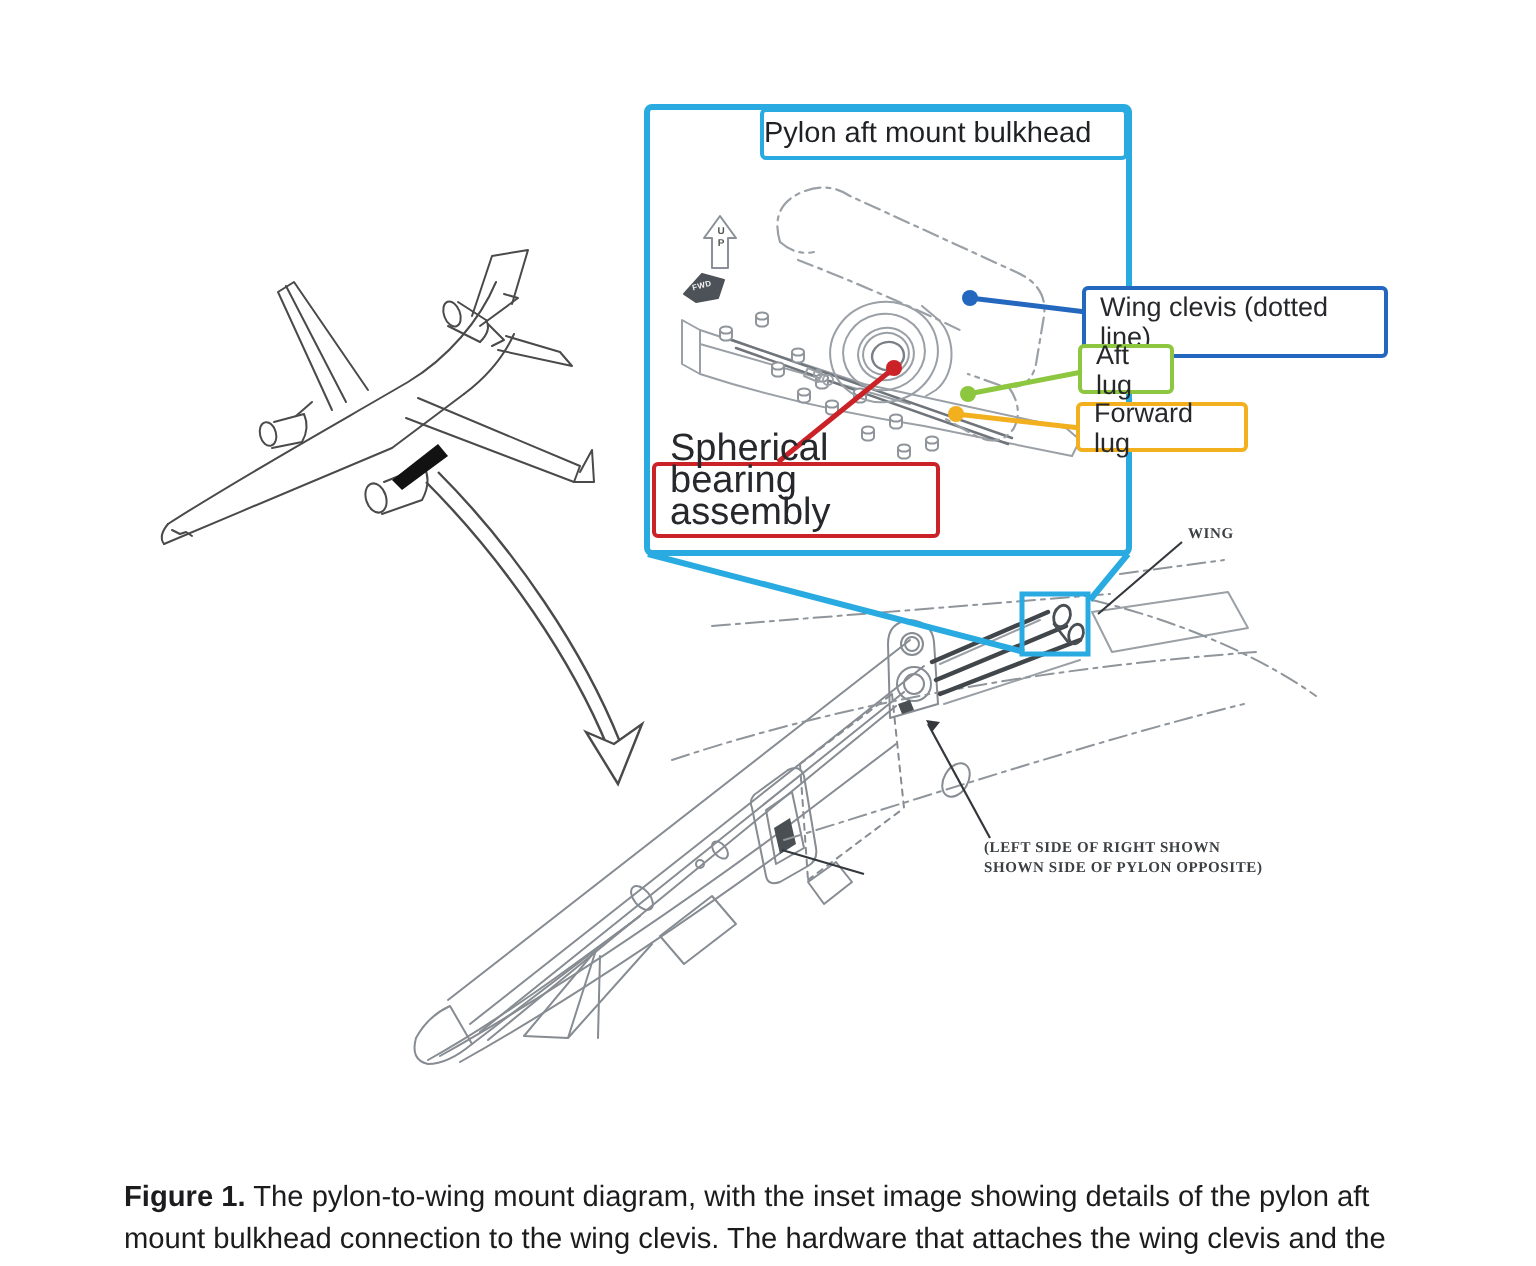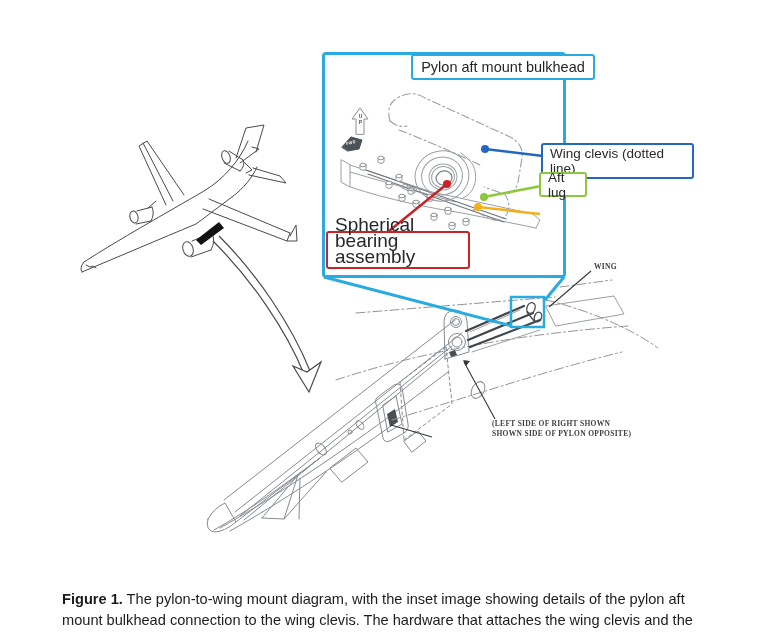--- a/index.html
+++ b/index.html
@@ -8,22 +8,22 @@
     font-family:"Liberation Sans",sans-serif;color:#202124;
   }
   .stage svg{position:absolute;left:0;top:0;}
   .box{position:absolute;background:#ffffff;box-sizing:border-box;border-radius:3px;}
   .inset-frame{
     left:322px;top:52px;width:244px;height:226px;
     border:3px solid #29ABE2;background:transparent;border-radius:4px;
   }
   .title-box{
     left:380px;top:54px;width:184px;height:26px;border:2.5px solid #29ABE2;
-    display:flex;align-items:center;justify-content:center;
-    font-size:14.5px;color:#1f2124;margin-left:31px;
+    display:flex;align-items:center;
+    font-size:14.5px;color:#1f2124;
   }
   .callout{
     display:flex;align-items:center;font-size:13.5px;color:#26282b;
     padding:0 7px;border-radius:3px;box-sizing:border-box;position:absolute;background:#fff;
   }
   .co-clevis{left:541px;top:143px;width:153px;height:36px;border:2.5px solid #2467BE;}
   .co-aft{left:539px;top:172px;width:48px;height:25px;border:2.5px solid #8DC63F;align-items:center;}
   .co-fwd{left:538px;top:201px;width:86px;height:25px;border:2.5px solid #F2B01F;}
   .co-bearing{
     left:326px;top:231px;width:144px;height:38px;border:2.5px solid #CB2227;
@@ -239,20 +239,23 @@
   <div class="box title-box">
     <span>Pylon aft mount bulkhead</span>
   </div>
 
   <div class="callout co-clevis">
     <span>Wing clevis (dotted line)</span>
   </div>
   <div class="callout co-aft">
     <span>Aft lug</span>
   </div>
+  <div class="callout co-fwd">
+    <span>Forward lug</span>
+  </div>
   <div class="callout co-bearing">
     <span>Spherical bearing assembly</span>
   </div>
 
   <div class="up-label">U
 P</div>
   <div class="fwd-label">FWD</div>
 
   <div class="eng-text wing-label">WING</div>
   <div class="eng-text side-note">

